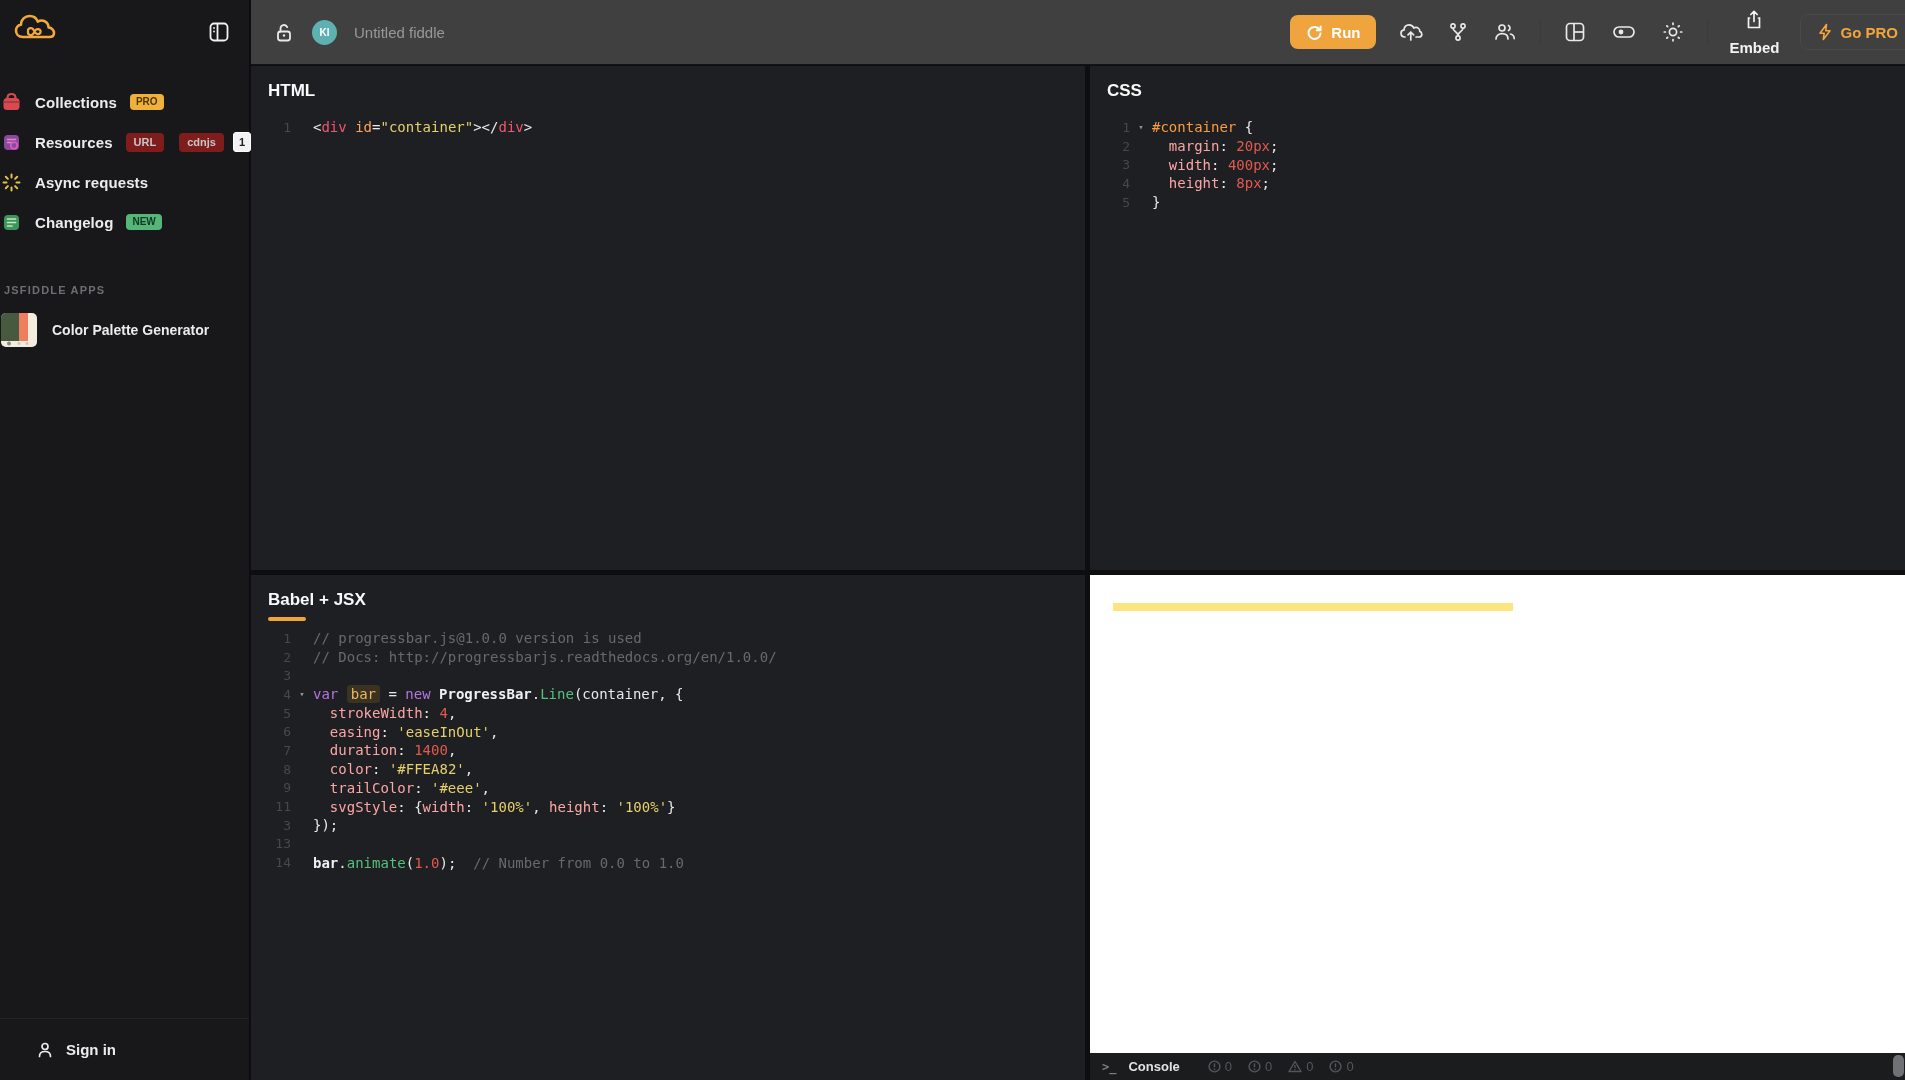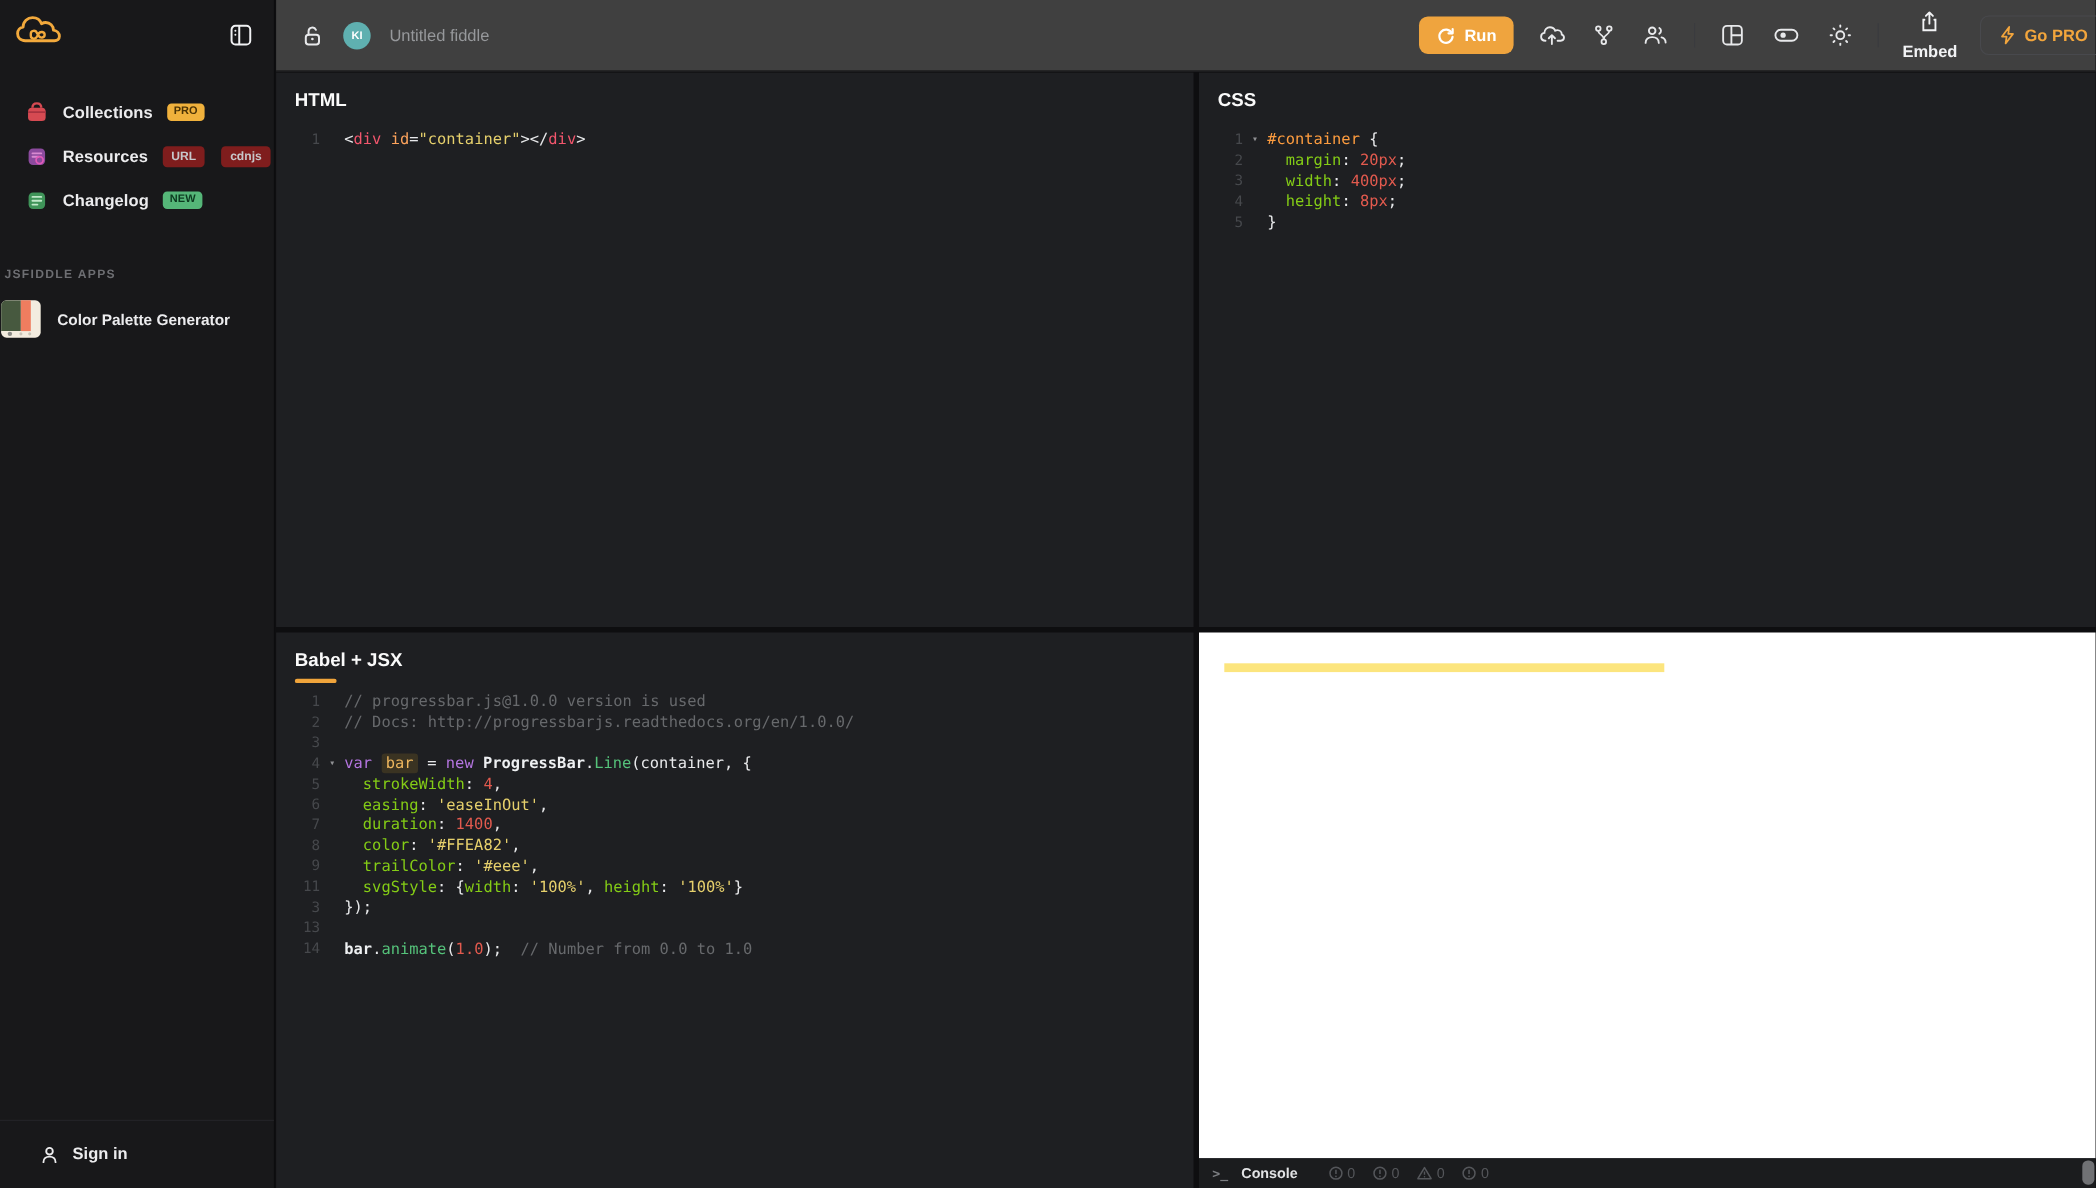--- a/index.html
+++ b/index.html
@@ -8,21 +8,21 @@
   .abs { position:absolute; }
 
   
   #sidebar { left:0; top:0; width:250px; height:1080px; background:#18181a;
              border-right:1px solid #0c0c0e; }
   #side-top { height:64px; position:relative; }
   #logo { position:absolute; left:13px; top:8px; }
   #sidebar-toggle { position:absolute; right:18px; top:19px; width:24px; height:26px;
                     display:flex; align-items:center; justify-content:center; cursor:pointer; }
   .nav { padding-top:18px; }
-  .nav-item { height:40px; display:flex; align-items:center; padding-left:22px; gap:13px;
+  .nav-item { height:40px; display:flex; align-items:center; gap:13px;
               cursor:pointer; }
   .nav-icon { width:22px; height:22px; flex:none; display:flex; align-items:center; justify-content:center; }
   .nav-label { color:#ececee; font-size:15px; font-weight:700; letter-spacing:.1px; }
   .badge { font-size:10px; font-weight:700; border-radius:4px; padding:3px 6px; line-height:1; }
   .badge-pro { background:#f0b13c; color:#4d3405; }
   .badge-dark { background:#7f1d1d; color:#c7c7ca; font-size:11px; font-weight:600; padding:4px 8px; }
   .badge-new { background:#55b678; color:#0d3a20; }
   .badge-count { background:#f2f2f2; color:#222; font-size:11px; font-weight:700; border-radius:3px;
                  padding:3px 5px; margin-left:-4px; border:1px solid #fff; }
   .section-title { color:#6d6e72; font-size:11px; font-weight:700; letter-spacing:1.2px;
@@ -66,21 +66,21 @@
   .code-area.tight { margin-top:8px; }
   .cl { display:flex; height:18.7px; align-items:center; }
   .ln { width:40px; flex:none; text-align:right; color:#46484c; font-size:13px; }
   .fold { width:22px; flex:none; text-align:center; color:#8f9093; font-size:9px; }
   .code { white-space:pre; color:#e8e9eb; }
   .tk-pun { color:#e8e9eb; }
   .tk-tag { color:#f2566d; }
   .tk-att { color:#fda35c; }
   .tk-str { color:#e6d06c; }
   .tk-sel { color:#fd9c3f; }
-  .tk-prop{ color:#84cc16; }
+  .tk-prop{ color:#fca5a5; }
   .tk-fn  { color:#55c27a; }
   .tk-num { color:#e25a4e; }
   .tk-kw  { color:#b475e0; }
   .tk-cmt { color:#67696c; }
   .tk-cls { color:#eef0f2; font-weight:700; }
   .tk-hl  { color:#edb65e; background:#3a3322; border-radius:3px; padding:1px 4px; }
 
   
   #result { left:1090px; top:575px; width:815px; height:478px; background:#ffffff; }
   #progress-bar { position:absolute; left:23px; top:28px; width:400px; height:8px; }
@@ -137,20 +137,37 @@
           <line x1="6.5" y1="10.5" x2="12" y2="10.5" stroke="#d98ad1" stroke-width="1.6" stroke-linecap="round"></line>
           <circle cx="13" cy="13.5" r="3.2" fill="none" stroke="#e05ab8" stroke-width="1.6"></circle>
         </svg>
       </span>
       <span class="nav-label">Resources</span>
       <span class="badge badge-dark">URL</span>
       <span class="badge badge-dark" style="margin-left:2px;">cdnjs</span>
       <span class="badge-count">1</span>
     </div>
 
+    <div class="nav-item">
+      <span class="nav-icon">
+        <svg width="21" height="21" viewBox="0 0 21 21">
+          <g stroke="#e3c24a" stroke-width="2" stroke-linecap="round">
+            <line x1="10.5" y1="2.5" x2="10.5" y2="5.5"></line>
+            <line x1="16.2" y1="4.8" x2="14.1" y2="6.9"></line>
+            <line x1="18.5" y1="10.5" x2="15.5" y2="10.5"></line>
+            <line x1="16.2" y1="16.2" x2="14.1" y2="14.1"></line>
+            <line x1="10.5" y1="18.5" x2="10.5" y2="15.5"></line>
+            <line x1="4.8" y1="16.2" x2="6.9" y2="14.1"></line>
+            <line x1="2.5" y1="10.5" x2="5.5" y2="10.5"></line>
+            <line x1="4.8" y1="4.8" x2="6.9" y2="6.9"></line>
+          </g>
+        </svg>
+      </span>
+      <span class="nav-label">Async requests</span>
+    </div>
 
     <div class="nav-item">
       <span class="nav-icon">
         <svg width="21" height="21" viewBox="0 0 21 21">
           <rect x="3" y="3" width="15" height="15" rx="4" fill="#3f9459"></rect>
           <line x1="6.5" y1="7" x2="14.5" y2="7" stroke="#bfe8c8" stroke-width="1.7" stroke-linecap="round"></line>
           <line x1="6.5" y1="10.5" x2="14.5" y2="10.5" stroke="#bfe8c8" stroke-width="1.7" stroke-linecap="round"></line>
           <line x1="6.5" y1="14" x2="11" y2="14" stroke="#bfe8c8" stroke-width="1.7" stroke-linecap="round"></line>
         </svg>
       </span>

